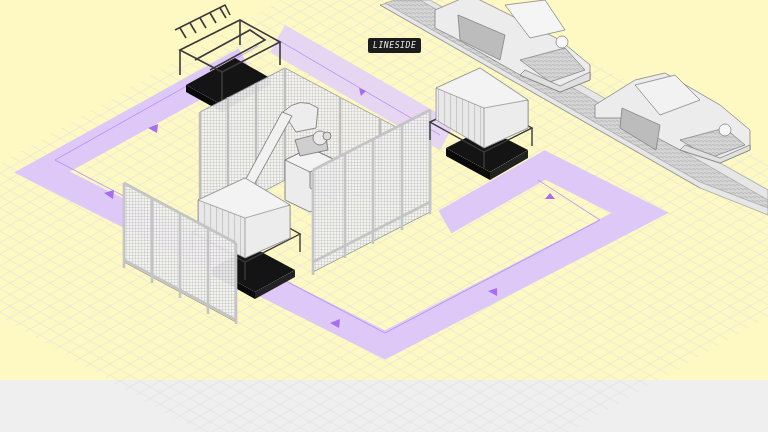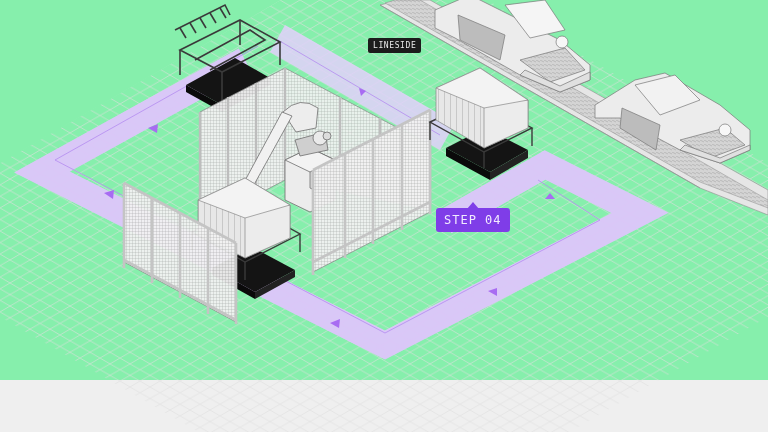--- a/index.html
+++ b/index.html
@@ -1,17 +1,17 @@
 <!DOCTYPE html>
 <html><head>
 <meta charset="utf-8">
 <style>
   html, body { margin:0; padding:0; }
   body { width:768px; height:432px; overflow:hidden; background:#efefef; font-family:"DejaVu Sans Mono", monospace; }
-  .stage { position:relative; width:768px; height:380px; background:#86efac; }
+  .stage { position:relative; width:768px; height:380px; background:#fef9c3;font-style:italic; }
   svg.scene { position:absolute; left:0; top:0; }
   .tag { position:absolute; background:#1c1c1c; color:#e8e8e8; font-family:"DejaVu Sans Mono", monospace; font-size:8px; letter-spacing:0.6px; padding:2px 5px; border-radius:2px; line-height:11px; white-space:nowrap; }
   .step { position:absolute; background:#7f3de8; color:#f1eafe; font-family:"DejaVu Sans Mono", monospace; font-size:12px; letter-spacing:1px; padding:0 8px; height:24px; line-height:24px; border-radius:3px; white-space:nowrap; }
   .step::before { content:""; position:absolute; left:50%; top:-6px; margin-left:-6px; width:0; height:0; border-left:6px solid transparent; border-right:6px solid transparent; border-bottom:7px solid #7f3de8; }
 </style>
 </head>
 <body>
 
 <div class="stage">
   <svg class="scene" width="768" height="432" viewBox="0 0 768 432">
@@ -179,14 +179,13 @@
         <line x1="484" y1="152" x2="484" y2="168"></line>
         <line x1="532" y1="128" x2="532" y2="146"></line>
       </g>
       <polygon points="436,88 480,68 528,100 528,128 484,148 436,120" fill="url(#slats)" stroke="#888" stroke-width="0.7"></polygon>
       <polygon points="484,100 528,100 528,128 484,148" fill="#ececec" stroke="#888" stroke-width="0.7"></polygon>
       <polygon points="436,88 480,68 528,100 484,108" fill="#f3f3f3" stroke="#888" stroke-width="0.7"></polygon>
     </g>
   </svg>
 
   <div class="tag" style="left:368px; top:38px;">LINESIDE</div>
-  <div class="step" style="left:436px; top:208px;">STEP 04</div>
 </div>
 
 </body></html>

